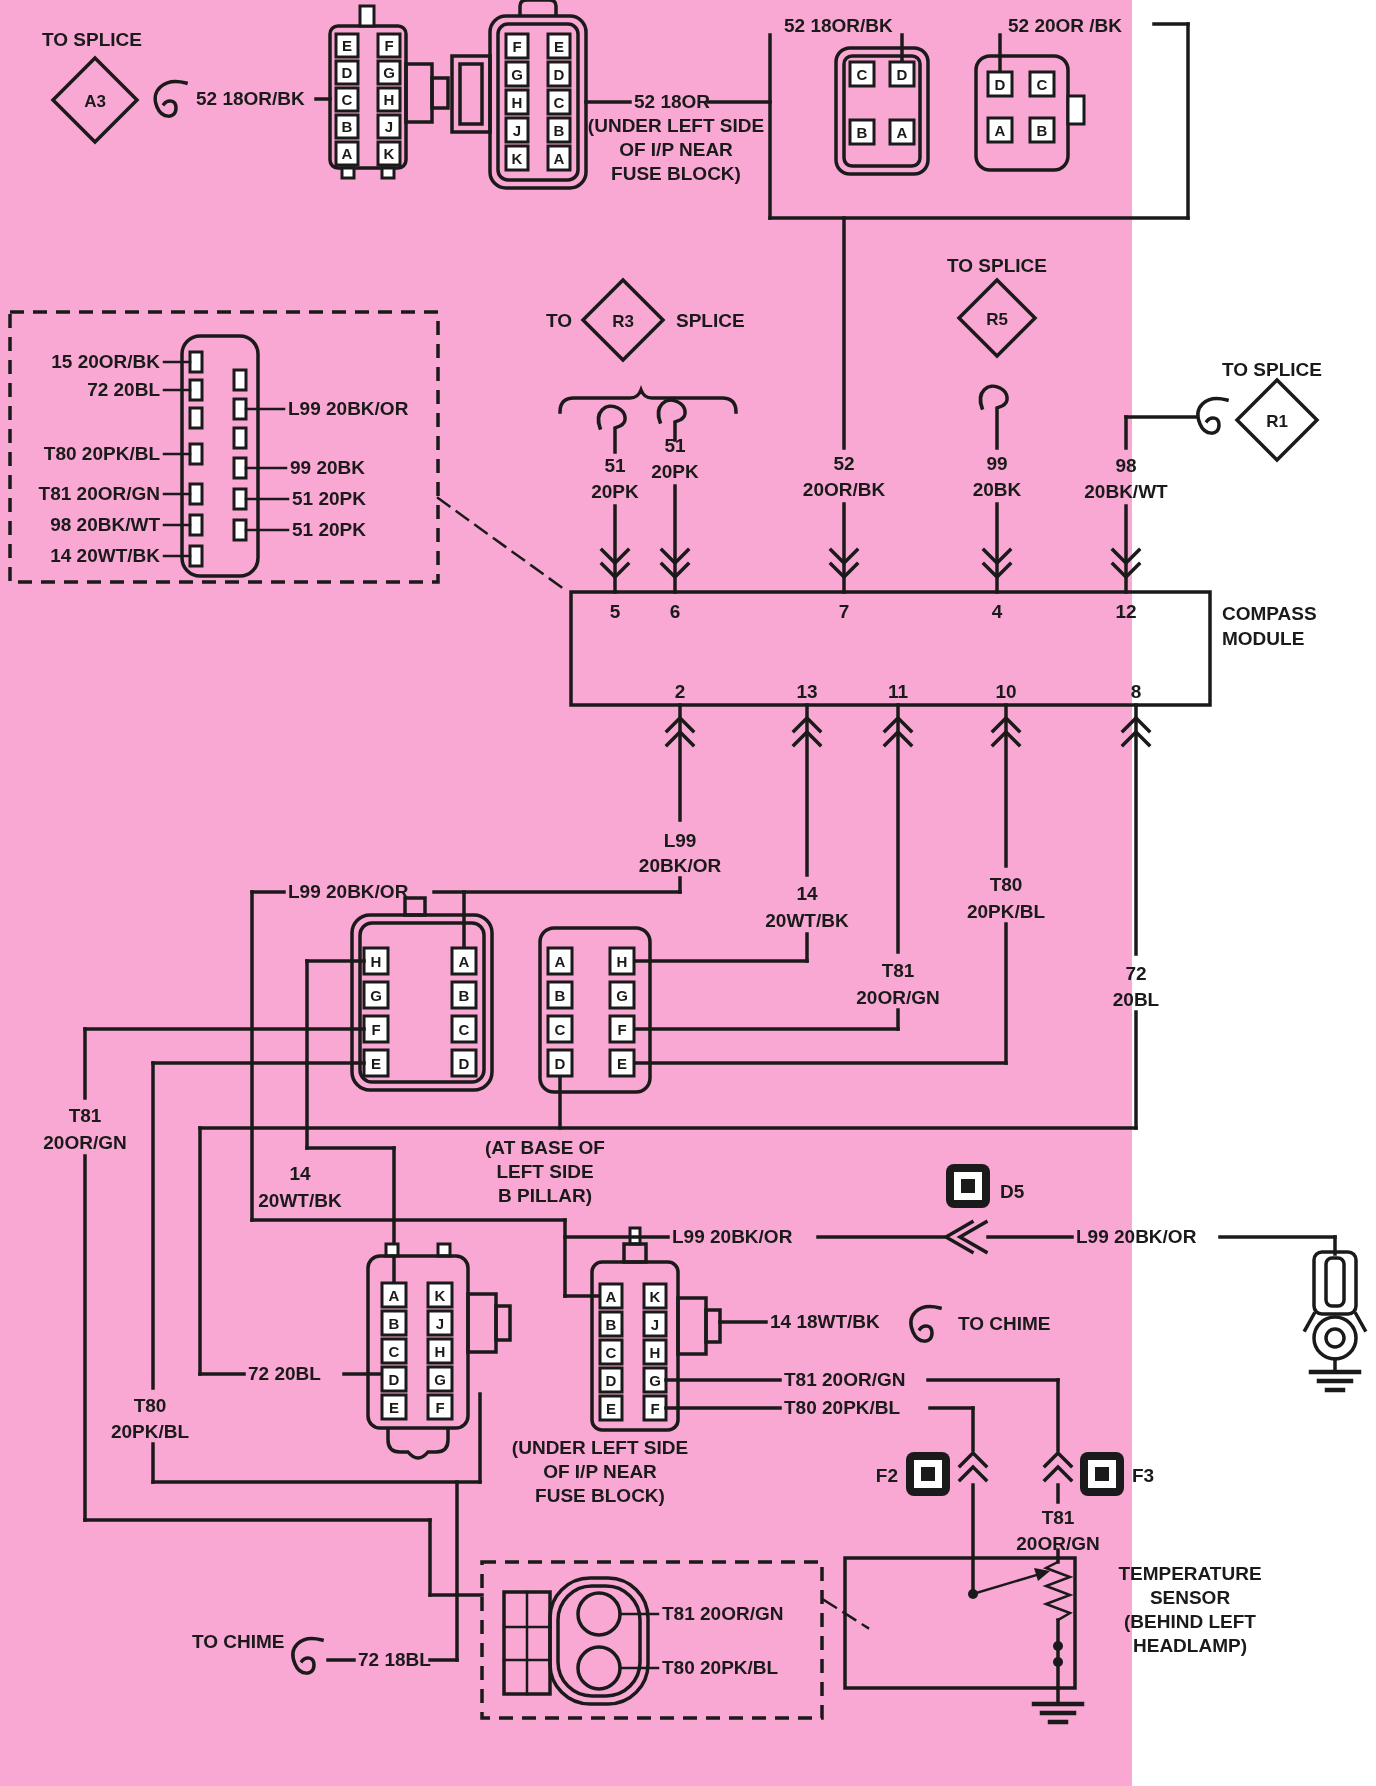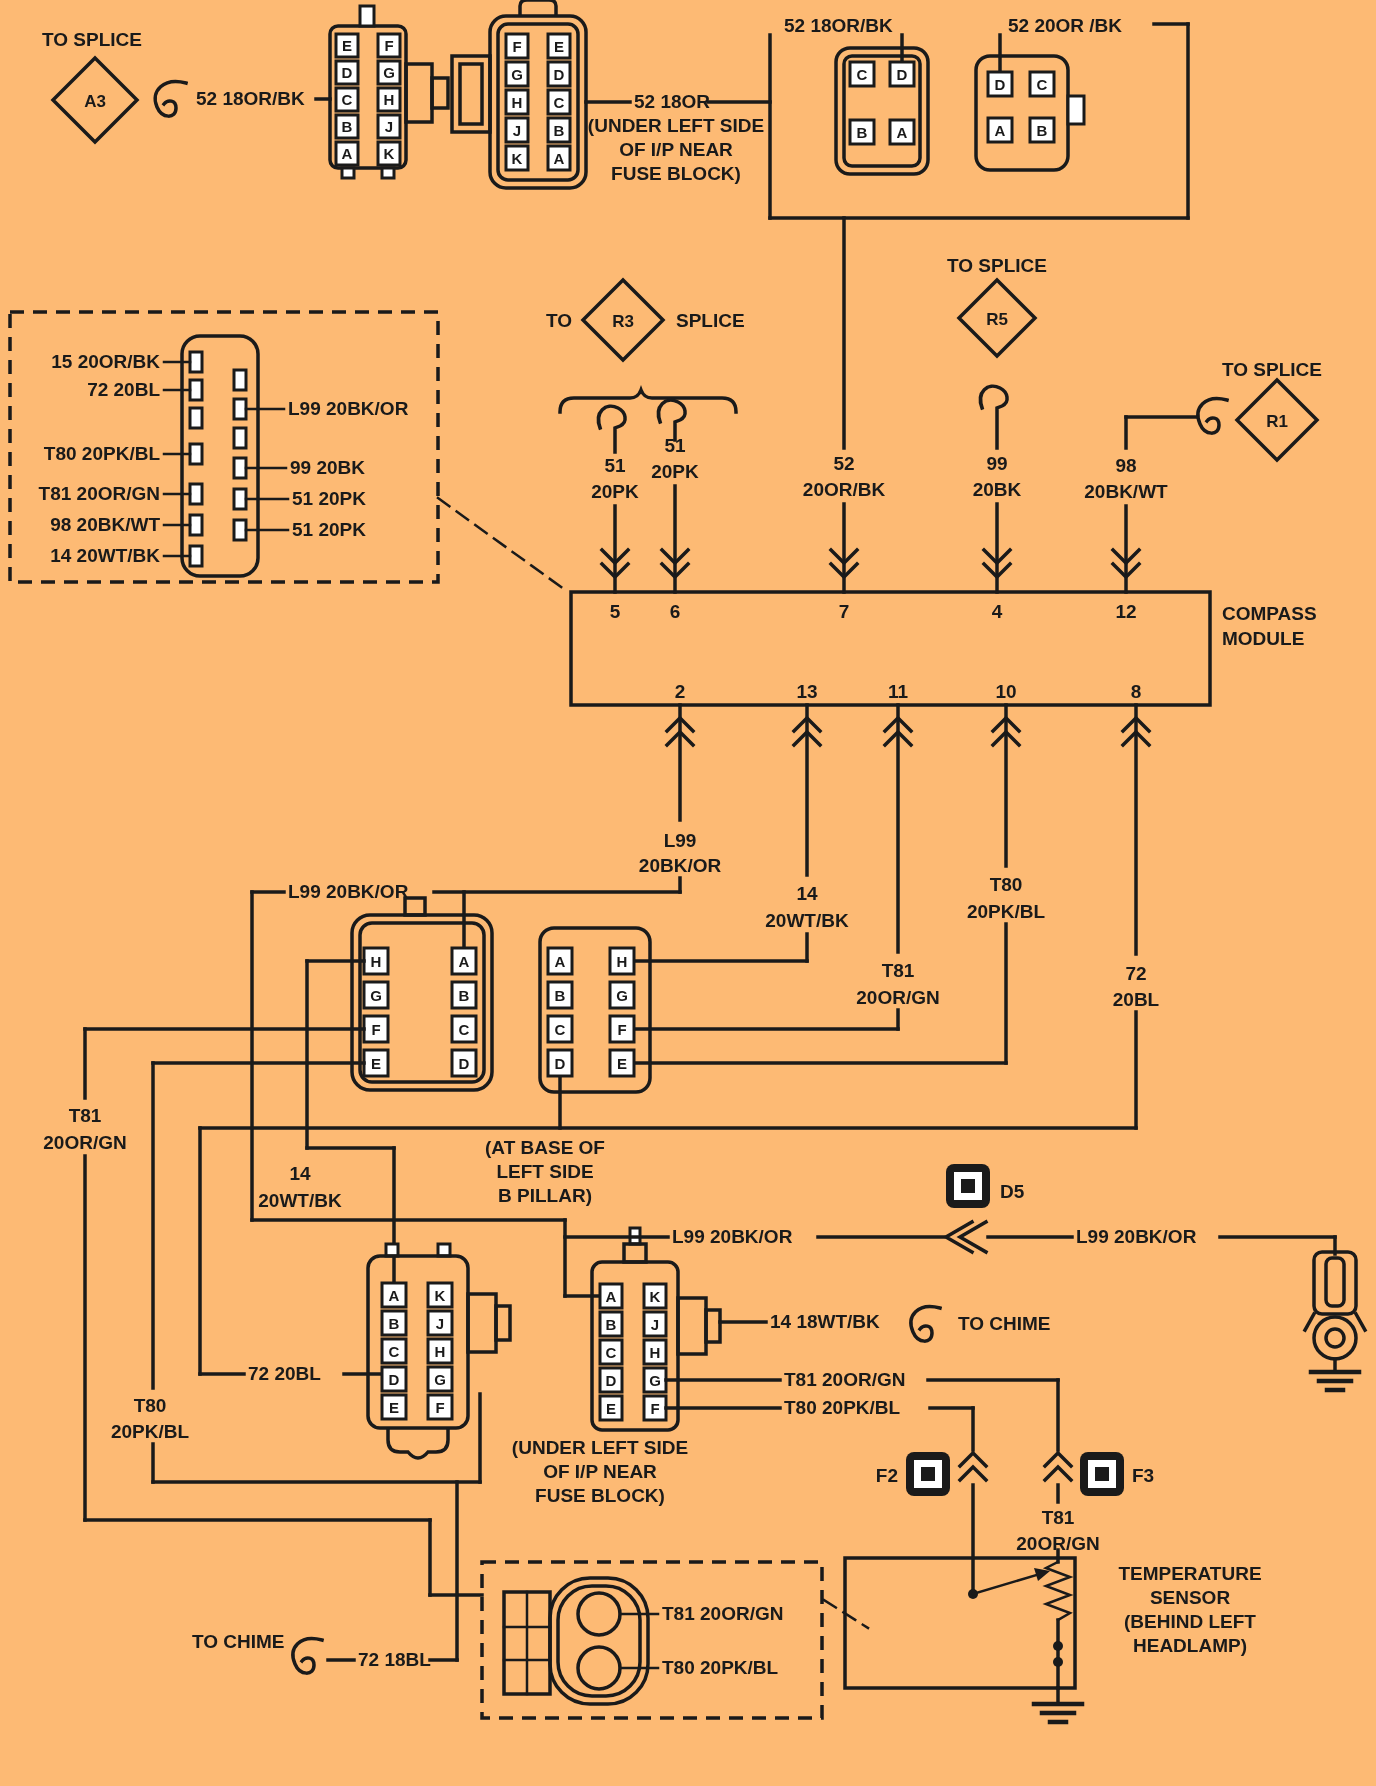--- a/index.html
+++ b/index.html
@@ -1,16 +1,16 @@
 <!DOCTYPE html>
 <html><head>
 <meta charset="utf-8">
 <style>
   html,body{margin:0;padding:0;background:#fff;}
-  .stage{position:relative;width:1376px;height:1786px;background:#fdba74;font-family:"Liberation Sans",sans-serif;}
+  .stage{position:relative;width:1132px;height:1786px;background:#f9a8d4;font-family:"Liberation Sans",sans-serif;}
   .ln{fill:none;stroke:#1a1a1a;stroke-width:3.5;stroke-linecap:square;}
   .thin{stroke-width:2.5;}
   .thick{stroke-width:4.5;}
   .dash{stroke-dasharray:14 9;}
   .shell{fill:none;stroke:#1a1a1a;stroke-width:3.5;}
   .pinbox{fill:#fff;stroke:#1a1a1a;stroke-width:3;}
   .slot{fill:#fff;stroke:#1a1a1a;stroke-width:3;}
   .blk{fill:#1a1a1a;stroke:none;}
   .wht{fill:#fff;stroke:none;}
   .dot{fill:#1a1a1a;stroke:none;}

